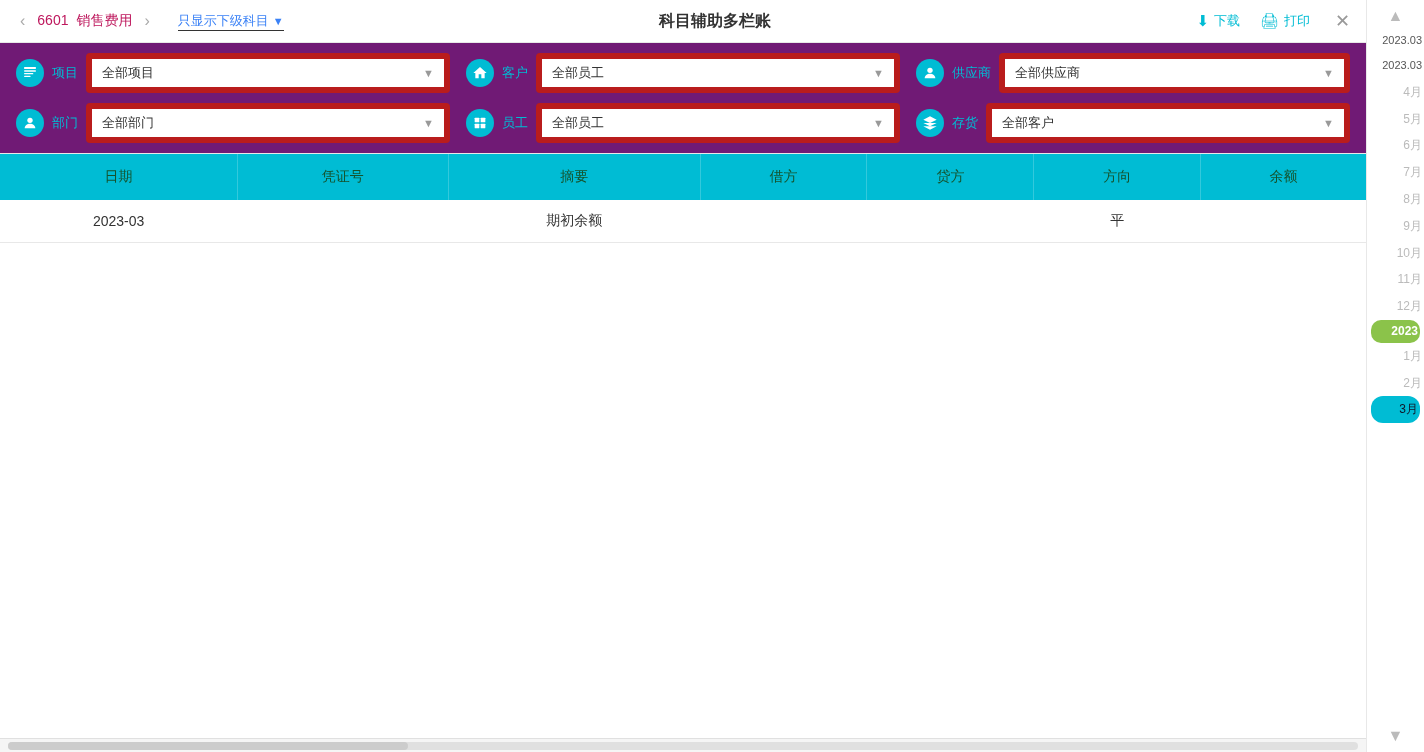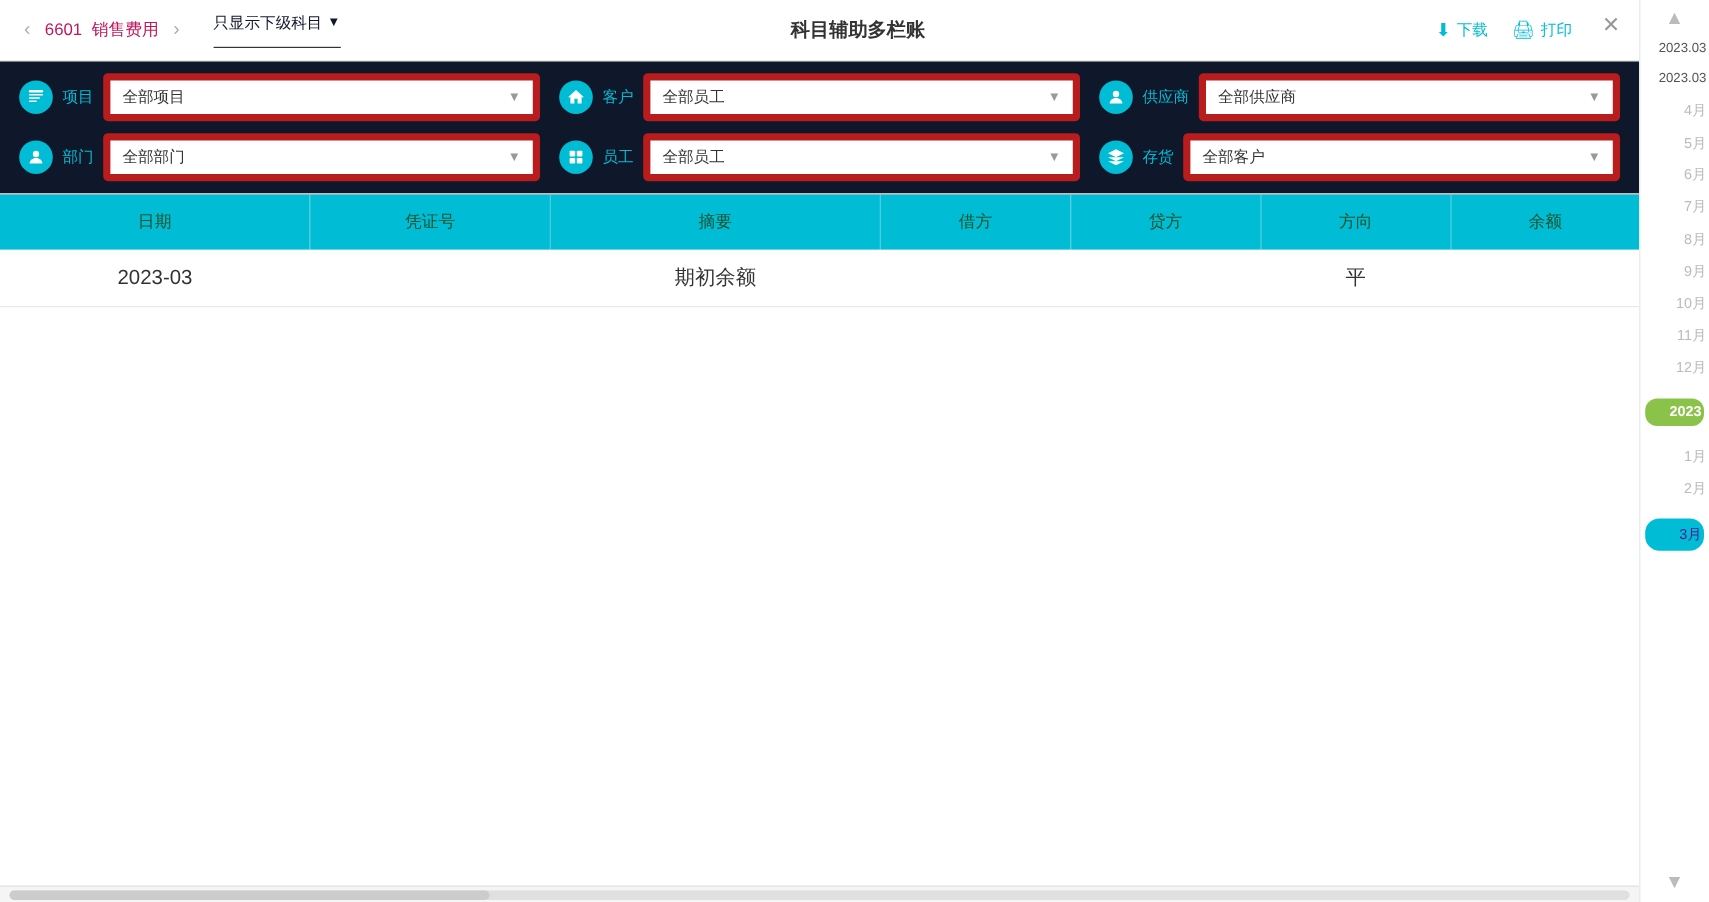--- a/index.html
+++ b/index.html
@@ -32,24 +32,24 @@
     .account-code {
       font-size: 14px;
       color: #be185d;
       margin: 0 8px;
       font-weight: 500;
     }
     .show-sub {
       display: flex;
       align-items: center;
       gap: 4px;
-      color: #0f172a;
+      color: #3b82f6;
       cursor: pointer;
       border-bottom: 1px solid #333;
-      padding-bottom: 11px;
+      padding-bottom: 0;
       margin-left: 24px;
       font-size: 13px;
     }
     .show-sub .chevron {
       font-size: 11px;
     }
     .page-title {
       position: absolute;
       left: 50%;
       transform: translateX(-50%);
@@ -80,21 +80,21 @@
       color: #999;
       cursor: pointer;
     }
 
     
     .filter-area {
       padding: 10px 16px;
       display: flex;
       flex-wrap: wrap;
       gap: 10px 0;
-      background: #0f172a;
+      background: #701a75;
       border-bottom: 1px solid #e8e8e8;
     }
     .filter-row {
       display: flex;
       align-items: center;
       width: 100%;
       gap: 16px;
     }
     .filter-item {
       display: flex;
@@ -163,21 +163,21 @@
       border-right: 1px solid rgba(255,255,255,0.2);
     }
     thead th:last-child { border-right: none; }
     tbody tr {
       border-bottom: 1px solid #e8e8e8;
     }
     tbody td {
       padding: 12px;
       text-align: center;
       color: #333;
-      font-size: 17px;
+      font-size: 14px;
     }
 
     
     .timeline-panel {
       position: absolute;
       right: 0;
       top: 0;
       bottom: 0;
       width: 58px;
       background: #fff;
@@ -192,30 +192,30 @@
       width: 100%;
       text-align: right;
       padding: 5px 2px;
       font-size: 12px;
       color: #bbb;
       cursor: pointer;
       line-height: 1.4;
     }
     .timeline-item.active-month {
       background: #00bcd4;
-      color: #4c1d95;
+      color: #0f172a;
       border-radius: 12px;
-      margin: 12px 4px;
+      margin: 0 4px;
       width: calc(100% - 8px);
     }
     .timeline-item.year-badge {
       background: #8bc34a;
       color: #fff;
       border-radius: 10px;
-      margin: 12px 4px;
+      margin: 0 4px;
       width: calc(100% - 8px);
       font-weight: bold;
       padding: 3px 2px;
     }
     .timeline-item.selected-range {
       color: #555;
       font-weight: 500;
     }
     .timeline-arrow {
       color: #bbb;

